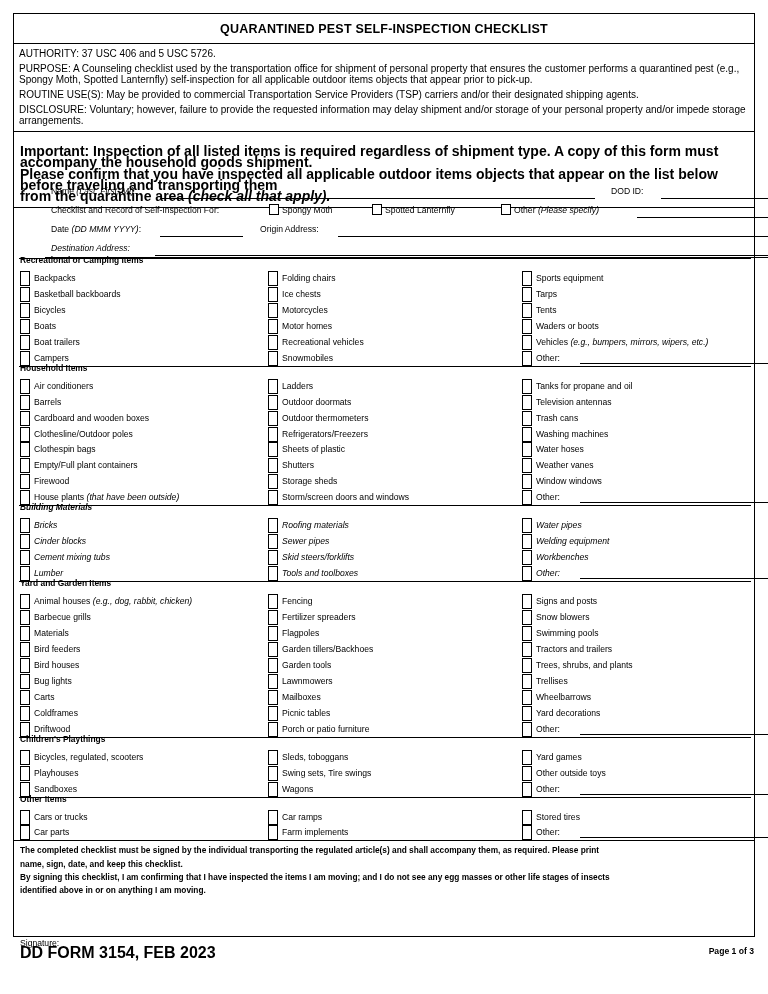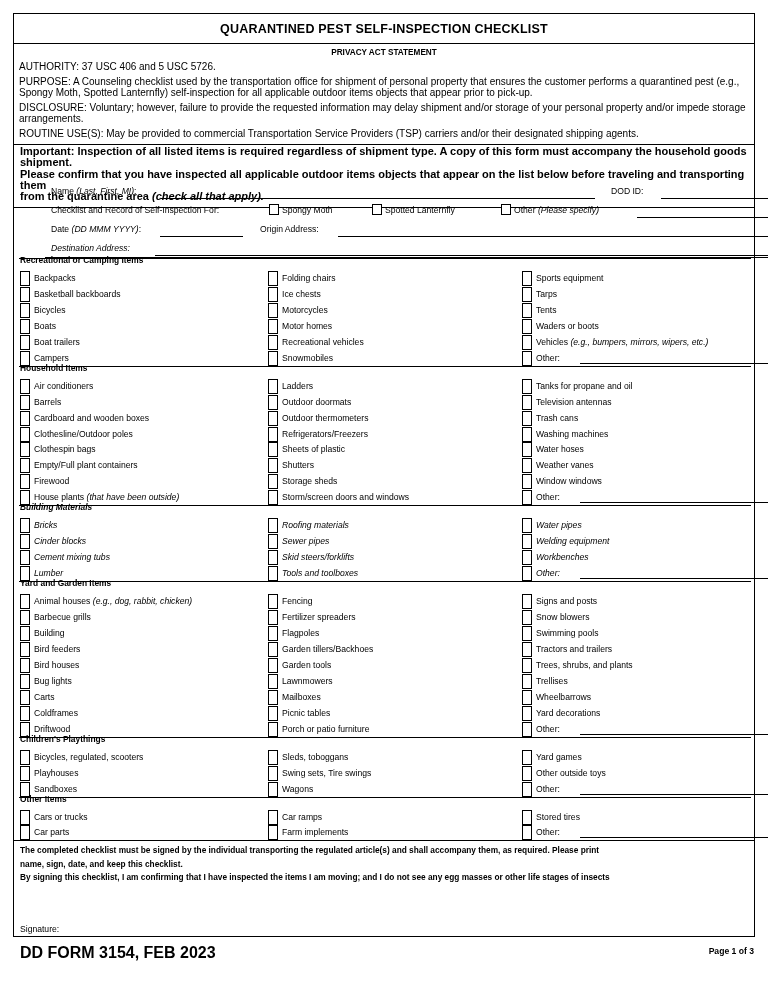--- a/index.html
+++ b/index.html
@@ -76,21 +76,21 @@
   .important-block {
     position: absolute;
     left: 0;
     top: 128px;
     width: 100%;
     box-sizing: border-box;
     border-bottom: 1.5px solid #000;
     padding: 4px 6px 5px 6px;
   }
   .important-text {
-    font-size: 11px;
+    font-size: 14px;
     font-weight: bold;
     line-height: 11.3px;
     margin: 0;
   }
   .important-text i { font-weight: bold; font-style: italic; }
 
   
   .ident-block {
     position: absolute;
     left: 0;
@@ -230,25 +230,24 @@
 
 <div class="page">
 
   <div class="form-box">
 
     <div class="title-bar">
       <span class="title-text">QUARANTINED PEST SELF-INSPECTION CHECKLIST</span>
     </div>
 
     <div class="privacy-block">
-      <div class="privacy-heading">PRIVACY ACT STATEMENT</div>
       <p class="privacy-para">AUTHORITY: 37 USC 406 and 5 USC 5726.</p>
       <p class="privacy-para">PURPOSE: A Counseling checklist used by the transportation office for shipment of personal property that ensures the customer performs a quarantined pest (e.g., Spongy Moth, Spotted Lanternfly) self-inspection for all applicable outdoor items objects that appear prior to pick-up.</p>
+      <p class="privacy-para">ROUTINE USE(S): May be provided to commercial Transportation Service Providers (TSP) carriers and/or their designated shipping agents.</p>
       <p class="privacy-para">DISCLOSURE: Voluntary; however, failure to provide the requested information may delay shipment and/or storage of your personal property and/or impede storage arrangements.</p>
-      <p class="privacy-para">ROUTINE USE(S): May be provided to commercial Transportation Service Providers (TSP) carriers and/or their designated shipping agents.</p>
     </div>
 
     <div class="important-block">
       <p class="important-text">Important: Inspection of all listed items is required regardless of shipment type. A copy of this form must accompany the household goods shipment.</p>
       <p class="important-text"> Please confirm that you have inspected all applicable outdoor items objects that appear on the list below before traveling and transporting them</p>
       <p class="important-text"><span>from the quarantine area </span><i>(check all that apply).</i></p>
     </div>
 
     <div class="ident-block">
 
@@ -540,21 +539,21 @@
             <div class="chk-row" style="height: 15.95px;">
               <span class="chk-box"></span>
               <span class="chk-label"><span>Animal houses </span><i>(e.g., dog, rabbit, chicken)</i></span>
             </div>
             <div class="chk-row" style="height: 15.95px;">
               <span class="chk-box"></span>
               <span class="chk-label"><span>Barbecue grills</span></span>
             </div>
             <div class="chk-row" style="height: 15.95px;">
               <span class="chk-box"></span>
-              <span class="chk-label"><span>Building</span></span>
+              <span class="chk-label"><span>Materials</span></span>
             </div>
             <div class="chk-row" style="height: 15.95px;">
               <span class="chk-box"></span>
               <span class="chk-label"><span>Bird feeders</span></span>
             </div>
             <div class="chk-row" style="height: 15.95px;">
               <span class="chk-box"></span>
               <span class="chk-label"><span>Bird houses</span></span>
             </div>
             <div class="chk-row" style="height: 15.95px;">
@@ -733,20 +732,21 @@
               <span class="other-line" style="width: 226px;"></span>
             </div>
           </div>
         </div>
       </div>
 
     <div class="cert-block" id="cert-block" style="top: 826.4px; height: 95.6px;">
       <p class="cert-text">The completed checklist must be signed by the individual transporting the regulated article(s) and shall accompany them, as required.  Please print</p>
       <p class="cert-text">name, sign, date, and keep this checklist.</p>
       <p class="cert-text">By signing this checklist, I am confirming that I have inspected the items I am moving; and I do not see any egg masses or other life stages of insects</p>
+      <p class="cert-text">identified above in or on anything I am moving.</p>
       <div style="height:18px;"></div>
       <div style="position:relative; height:16px;">
         <span class="lbl" style="left:0; top:0;margin-top:20px;">Signature:</span>
         <span class="fill-line" style="left:56px; top:12px; width:0px;"></span>
       </div>
     </div>
 
   </div>
 
   <div class="footer">

